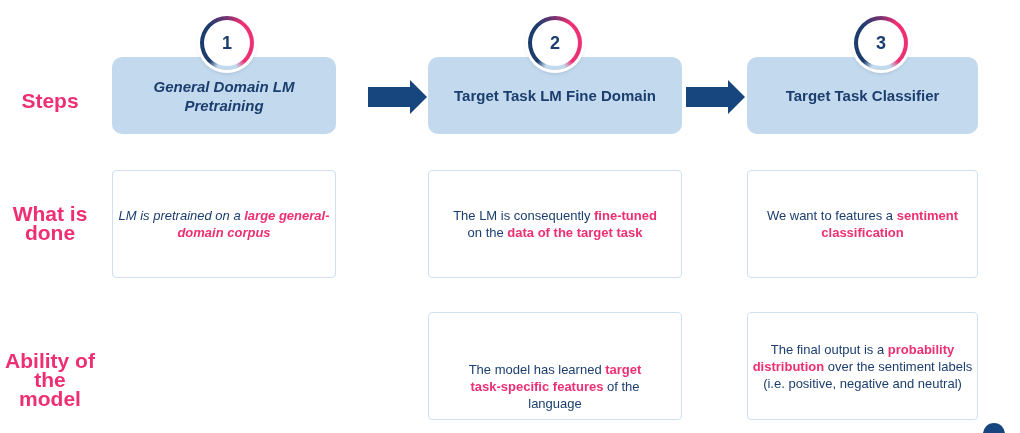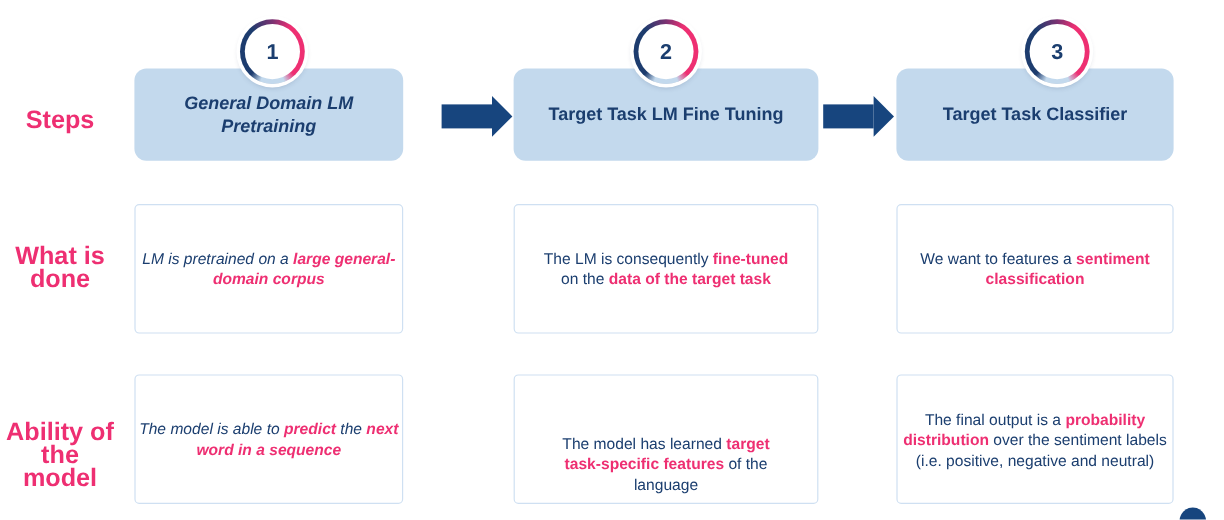--- a/index.html
+++ b/index.html
@@ -92,21 +92,21 @@
   <div class="step-circle" id="circle-3">
     <div class="inner">
       <span class="step-num">3</span>
     </div>
   </div>
 
   <div class="header c1">
     <div class="title">General Domain LM Pretraining</div>
   </div>
   <div class="header c2">
-    <div class="title">Target Task LM Fine Tuning</div>
+    <div class="title">Target Task LM Fine Domain</div>
   </div>
   <div class="header c3">
     <div class="title">Target Task Classifier</div>
   </div>
 
   <div class="arrow" id="arrow-1">
     <div class="shaft"></div>
     <div class="head"></div>
   </div>
   <div class="arrow" id="arrow-2">
@@ -117,23 +117,20 @@
   <div class="box c1 row-what">
     <p class="body-text"><span>LM is pretrained on a </span><span class="hl">large general-domain corpus</span></p>
   </div>
   <div class="box c2 row-what">
     <p class="body-text"><span>The LM is consequently </span><span class="hl">fine-tuned</span><span> on the </span><span class="hl">data of the target task</span></p>
   </div>
   <div class="box c3 row-what">
     <p class="body-text"><span>We want to features a </span><span class="hl">sentiment classification</span></p>
   </div>
 
-  <div class="box c1 row-ability">
-    <p class="body-text"><span>The model is able to </span><span class="hl">predict</span><span> the </span><span class="hl">next word in a sequence</span></p>
-  </div>
   <div class="box c2 row-ability">
     <p class="body-text"><span>The model has learned </span><span class="hl">target task-specific features</span><span> of the language</span></p>
   </div>
   <div class="box c3 row-ability">
     <p class="body-text"><span>The final output is a </span><span class="hl">probability distribution</span><span> over the sentiment labels (i.e. positive, negative and neutral)</span></p>
   </div>
 
   <div class="corner-dot"></div>
 
 </div>

